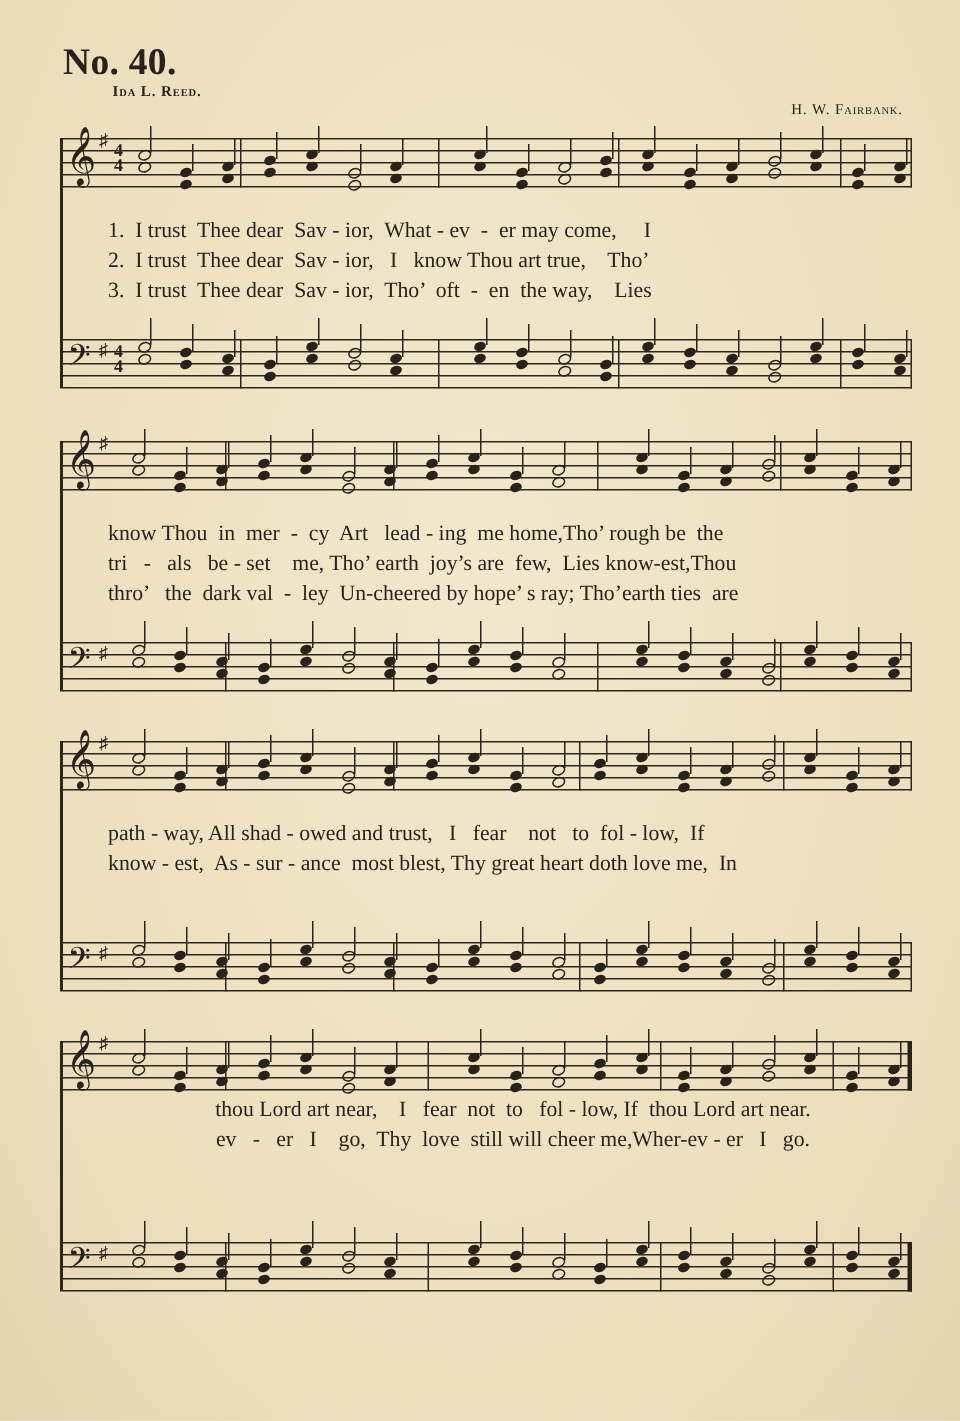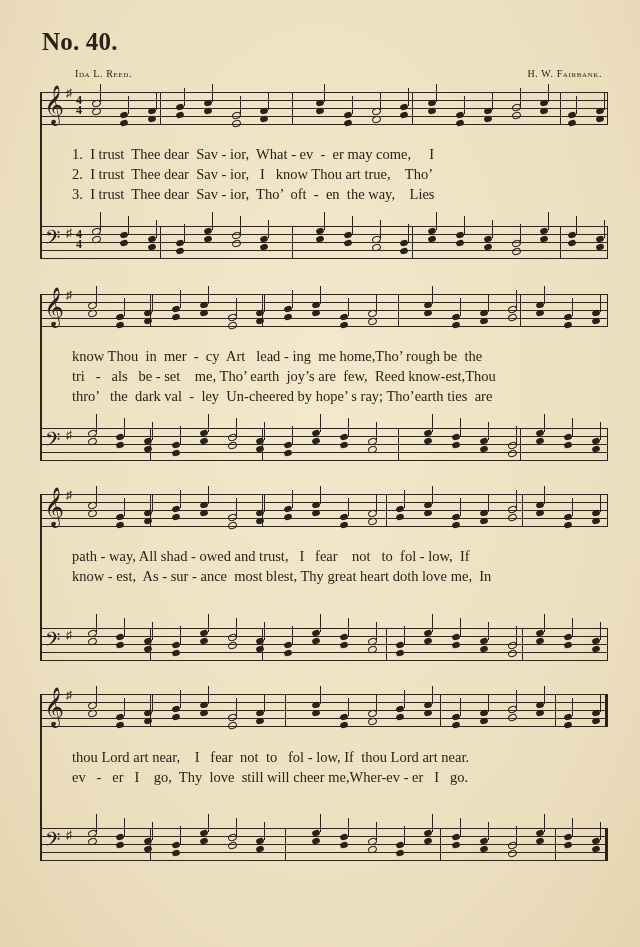--- a/index.html
+++ b/index.html
@@ -2,21 +2,21 @@
 <html><head>
 <meta charset="utf-8">
 <style>
   html,body{margin:0;padding:0;}
   body{width:640px;height:947px;background:#efe3c4;position:relative;overflow:hidden;
        font-family:"Liberation Serif","DejaVu Serif",serif;color:#2a2218;}
   .page{position:absolute;inset:0;background:
      radial-gradient(ellipse at 50% 40%, #f3e8cc 0%, #ecdfbe 70%, #e4d5b1 100%);}
   .hymn-number{position:absolute;left:42px;top:28px;font-size:25px;font-weight:bold;letter-spacing:0.2px;}
   .hymn-title{position:absolute;left:190px;top:28px;font-size:25px;font-weight:bold;}
-  .author{position:absolute;left:75px;top:68px;font-size:10px;font-variant:small-caps;letter-spacing:0.6px;}
+  .author{position:absolute;left:75px;top:56px;font-size:10px;font-variant:small-caps;letter-spacing:0.6px;font-weight:bold;}
   .composer{position:absolute;right:38px;top:68px;font-size:10px;font-variant:small-caps;letter-spacing:0.6px;}
   .system{position:absolute;left:40px;width:568px;}
   .staff{position:absolute;left:0;width:568px;height:34px;}
   .staff .line{position:absolute;left:0;right:0;height:1px;background:#2e261b;}
   .bracket{position:absolute;left:0;width:2px;background:#2e261b;}
   .barline{position:absolute;width:1px;background:#2e261b;}
   .clef{position:absolute;left:4px;font-size:34px;line-height:34px;}
   .bass-clef{position:absolute;left:5px;font-size:24px;line-height:24px;}
   .keysig{position:absolute;font-size:12px;}
   .timesig{position:absolute;font-size:12px;font-weight:bold;line-height:10px;}
@@ -317,21 +317,21 @@
       <div class="barline" style="left: 222px; top: 4px; height: 33px;"></div>
       <div class="barline" style="left: 222px; top: 138px; height: 33px;"></div>
       <div class="barline" style="left: 358px; top: 4px; height: 33px;"></div>
       <div class="barline" style="left: 358px; top: 138px; height: 33px;"></div>
       <div class="barline" style="left: 480px; top: 4px; height: 33px;"></div>
       <div class="barline" style="left: 480px; top: 138px; height: 33px;"></div>
       <div class="barline" style="left: 567px; top: 4px; height: 33px;"></div>
       <div class="barline" style="left: 567px; top: 138px; height: 33px;"></div>
       <div class="lyrics" style="top: 56px;">
         <span class="lyric-line">know Thou  in  mer  -  cy  Art   lead - ing  me home,Tho’ rough be  the</span>
-        <span class="lyric-line">tri   -   als   be - set    me, Tho’ earth  joy’s are  few,  Reed know-est,Thou</span>
+        <span class="lyric-line">tri   -   als   be - set    me, Tho’ earth  joy’s are  few,  Lies know-est,Thou</span>
         <span class="lyric-line">thro’   the  dark val  -  ley  Un-cheered by hope’ s ray; Tho’earth ties  are</span>
       </div>
     </div>
 
   <div class="system" id="sys2" style="top:490px;height:180px;">
       <div class="staff" style="top: 4px;">
         <div class="line" style="top: 0px;"></div>
         <div class="line" style="top: 8px;"></div>
         <div class="line" style="top: 16px;"></div>
         <div class="line" style="top: 24px;"></div>
@@ -612,19 +612,19 @@
       <div class="barline" style="left: 245px; top: 4px; height: 33px;"></div>
       <div class="barline" style="left: 245px; top: 138px; height: 33px;"></div>
       <div class="barline" style="left: 400px; top: 4px; height: 33px;"></div>
       <div class="barline" style="left: 400px; top: 138px; height: 33px;"></div>
       <div class="barline" style="left: 515px; top: 4px; height: 33px;"></div>
       <div class="barline" style="left: 515px; top: 138px; height: 33px;"></div>
       <div class="barline" style="left: 567px; top: 4px; height: 33px;"></div>
       <div class="barline" style="left: 567px; top: 138px; height: 33px;"></div>
       <div class="final-bar" style="left: 565px; top: 4px; height: 33px;"></div>
       <div class="final-bar" style="left: 565px; top: 138px; height: 33px;"></div>
-      <div class="lyrics" style="top: 57px;">
+      <div class="lyrics" style="top: 40px; text-align: center;">
         <span class="lyric-line">thou Lord art near,    I   fear  not  to   fol - low, If  thou Lord art near.</span>
         <span class="lyric-line">ev   -   er   I    go,  Thy  love  still will cheer me,Wher-ev - er   I   go.</span>
       </div>
     </div>
 
 </div>
 
 </body></html>

